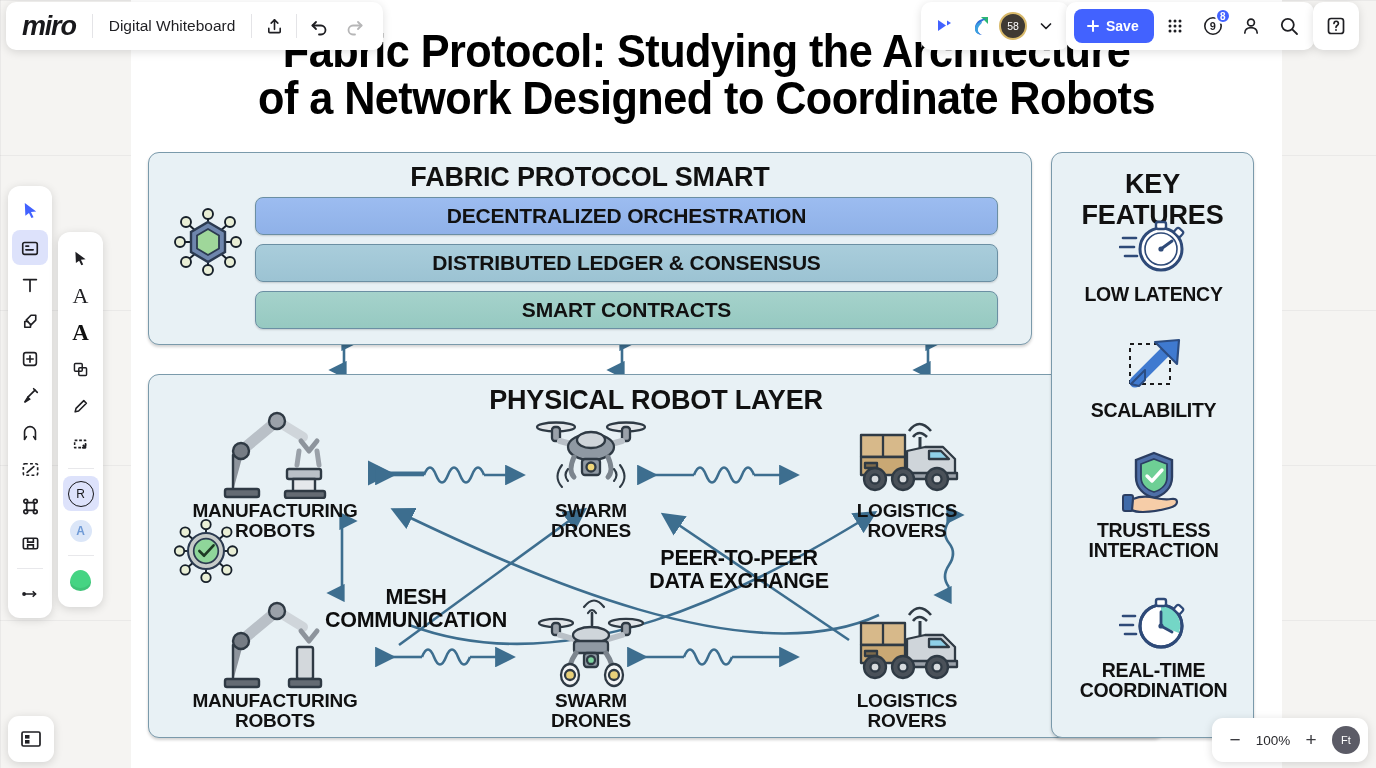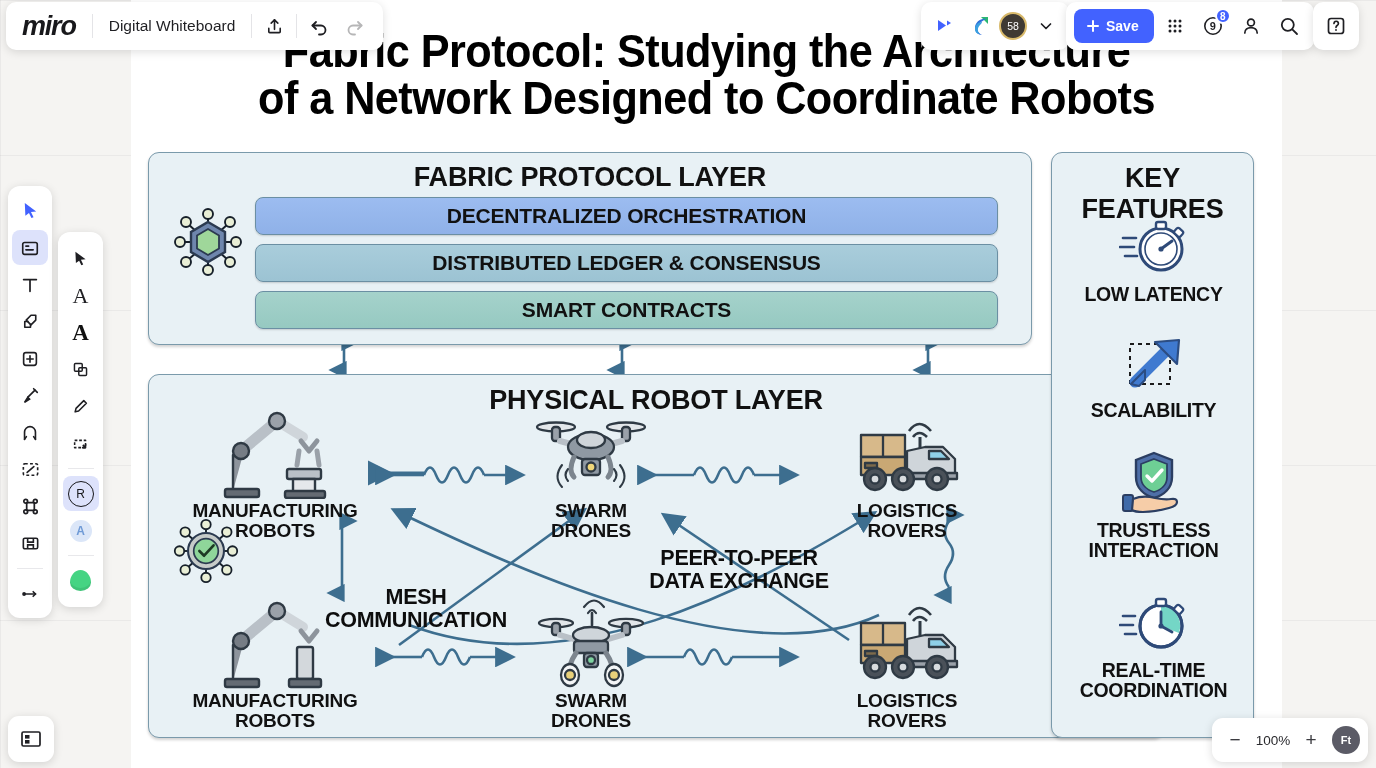--- a/index.html
+++ b/index.html
@@ -133,21 +133,21 @@
     display:flex;align-items:center;gap:2px;padding:0 8px;z-index:35;
   }
   .zoom-ico {
     width:30px;height:30px;border-radius:6px;cursor:pointer;
     display:flex;align-items:center;justify-content:center;
     font-size:19px;color:#3b3b40;
   }
   .zoom-val{font-size:13.5px;color:#2a2a2e;min-width:42px;text-align:center;cursor:pointer;}
   .fit-btn{
     width:28px;height:28px;border-radius:50%;background:#5b5b66;color:#fff;
-    font-size:11px;font-weight:700;display:flex;align-items:center;justify-content:center;
+    font-size:11px;font-weight:400;display:flex;align-items:center;justify-content:center;
     cursor:pointer;margin-left:4px;
   }
 
   
   .diagram { position:absolute; left:131px; top:0; width:1151px; height:768px; }
   .diag-title {
     position:absolute; left:0; top:28px; width:1151px;
     text-align:center; color:#000;
     font-family:"Liberation Sans", sans-serif;
     font-weight:700; font-size:47px; line-height:.99;
@@ -163,21 +163,21 @@
   .panel-fabric { left:17px; top:152px; width:884px; height:193px; }
   .panel-phys   { left:17px; top:374px; width:1016px; height:364px; }
   .panel-key    { left:920px; top:152px; width:203px; height:586px; }
 
   .panel-h {
     text-align:center; font-weight:700; color:#111;
     font-size:27px; letter-spacing:-.2px;
   }
   .panel-fabric .panel-h { margin-top:9px; }
   .panel-phys   .panel-h { margin-top:10px; }
-  .panel-key    .panel-h { margin-top:10px; font-size:27px; }
+  .panel-key    .panel-h { margin-top:16px; font-size:27px; }
 
   .lbar {
     position:absolute; left:106px; width:743px; height:38px;
     border:1.4px solid #6b8fa3; border-radius:8px;
     display:flex;align-items:center;justify-content:center;
     font-weight:700;font-size:21px;color:#111;letter-spacing:-.2px;
     box-shadow:0 1px 2px rgba(0,0,0,.16);
   }
   .lbar-1{ top:44px; background:linear-gradient(180deg,#9cbcf0,#8fb1e8); }
   .lbar-2{ top:91px; background:linear-gradient(180deg,#a9cddb,#9cc3d3); }
@@ -230,21 +230,21 @@
         </marker>
       </defs>
       <g stroke="#3d6e8f" stroke-width="2.6">
         <line x1="213" y1="12" x2="213" y2="40" marker-start="url(#ahU)" marker-end="url(#ahD)"></line>
         <line x1="491" y1="12" x2="491" y2="40" marker-start="url(#ahU)" marker-end="url(#ahD)"></line>
         <line x1="797" y1="12" x2="797" y2="40" marker-start="url(#ahU)" marker-end="url(#ahD)"></line>
       </g>
     </svg>
 
     <div class="panel panel-fabric">
-      <div class="panel-h">FABRIC PROTOCOL LAYER</div>
+      <div class="panel-h">FABRIC PROTOCOL SMART</div>
 
       <div style="position:absolute;left:22px;top:52px;">
         <svg width="74" height="74" viewBox="0 0 74 74">
           <g stroke="#17202a" stroke-width="2" fill="none">
             <line x1="37" y1="37" x2="37" y2="12"></line>
               <line x1="37" y1="37" x2="37" y2="62"></line>
             <line x1="37" y1="37" x2="12" y2="37"></line>
               <line x1="37" y1="37" x2="62" y2="37"></line>
             <line x1="37" y1="37" x2="17" y2="19"></line>
               <line x1="37" y1="37" x2="57" y2="19"></line>

